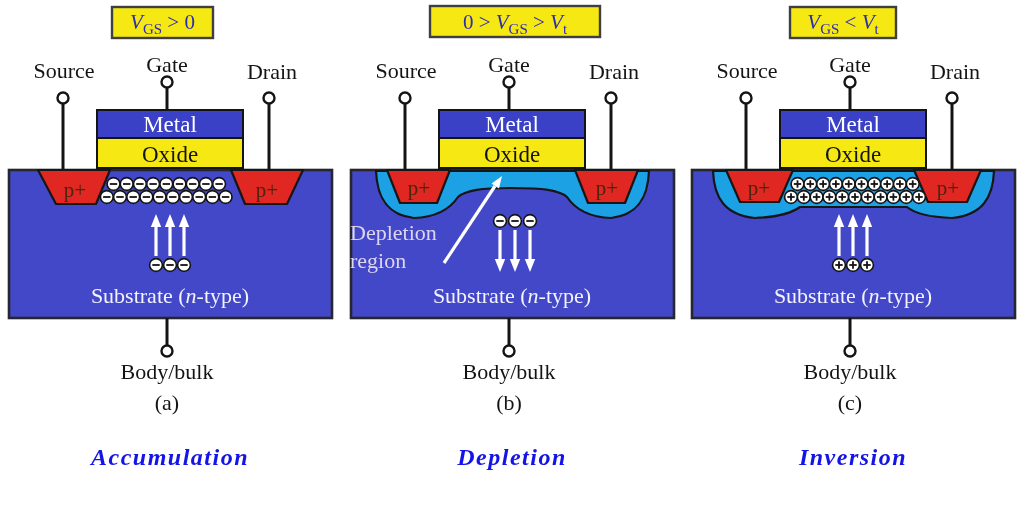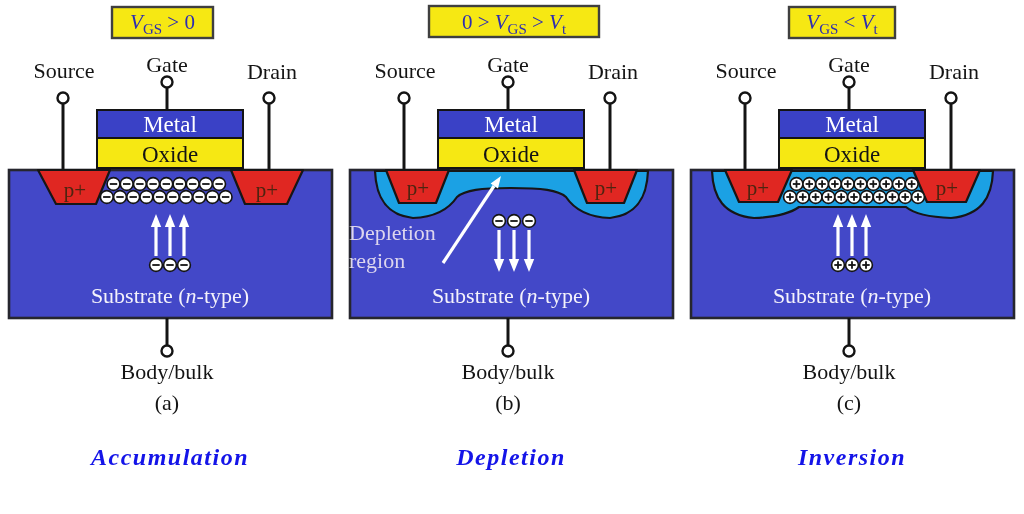--- a/index.html
+++ b/index.html
@@ -1,16 +1,16 @@
 <!DOCTYPE html>
 <html style="--c-substrate: #4348c8; --c-metal: #3a41c6; --c-oxide: #f6e813; --c-pplus: #e02722; --c-depletion: #1ba1e4; --c-cond-text: #2d2db2; --c-caption: #1414e8;"><head>
 <meta charset="utf-8">
 <style>
   html,body{margin:0;padding:0;background:#ffffff;}
-  #stage{width:1024px;height:514px;background:#fff;display:flex;overflow:hidden;}
+  #stage{width:1024px;height:514px;background:#fff;display:flex;justify-content:space-between;overflow:hidden;}
   svg.panel{display:block;width:341px;height:514px;}
   svg text{font-family:"Liberation Serif","DejaVu Serif",serif;}
   .lbl{font-size:22px;fill:#141414;}
   .cond{font-size:21px;fill:var(--c-cond-text);}
   .it{font-style:italic;}
   .sub{font-size:15px;}
   .cond-box{fill:var(--c-oxide);stroke:#3f3f3f;stroke-width:2.4;}
   .metal-rect{fill:var(--c-metal);stroke:#141414;stroke-width:2;}
   .metal-txt{font-size:23px;fill:#ffffff;}
   .oxide-rect{fill:var(--c-oxide);stroke:#141414;stroke-width:2;}

